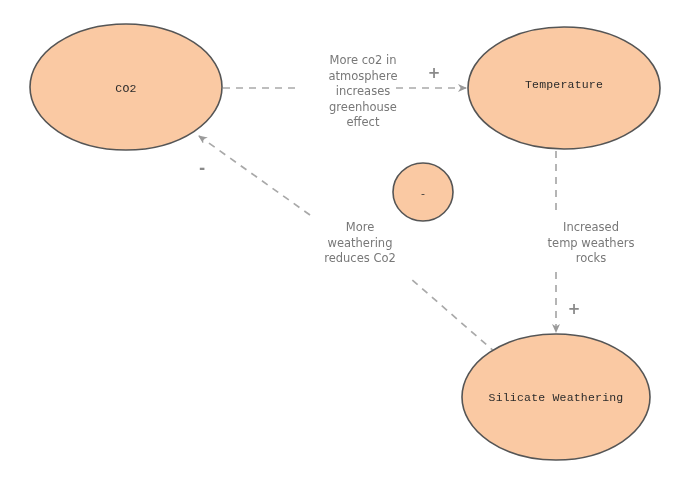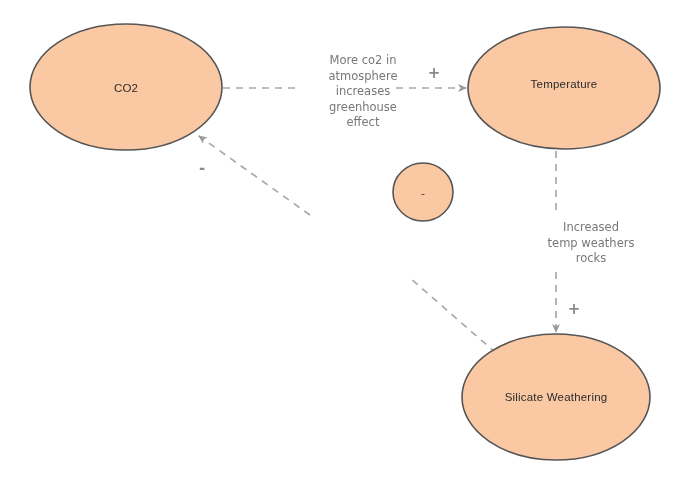--- a/index.html
+++ b/index.html
@@ -24,21 +24,21 @@
     position: absolute;
     left: 0;
     top: 0;
     width: 680px;
     height: 484px;
   }
   .node-label {
     position: absolute;
     text-align: center;
     color: #2b2b2b;
-    font-family: Liberation Sans, sans-serif;
+    font-family: Liberation Mono, monospace;
     font-size: 11.5px;
     letter-spacing: 0.2px;
     white-space: nowrap;
     transform: translate(-50%, -50%);
     pointer-events: none;
   }
   .edge-label {
     position: absolute;
     text-align: center;
     color: #787878;
@@ -108,20 +108,23 @@
   <div class="edge-label" style="left:342px; top:92px;margin-left:21px;">More co2 in
 atmosphere
 increases
 greenhouse
 effect</div>
 
   <div class="edge-label" style="left:557px; top:243px;margin-left:34px;">Increased
 temp weathers
 rocks</div>
 
+  <div class="edge-label" style="left:360px; top:243px;">More
+weathering
+reduces Co2</div>
 
   <div class="polarity" style="left:434px; top:73px;">+</div>
 
   <div class="polarity" style="left:574px; top:309px;">+</div>
 
   <div class="polarity" style="left:202px; top:168px;">-</div>
 
 </div>
 
 </body></html>

